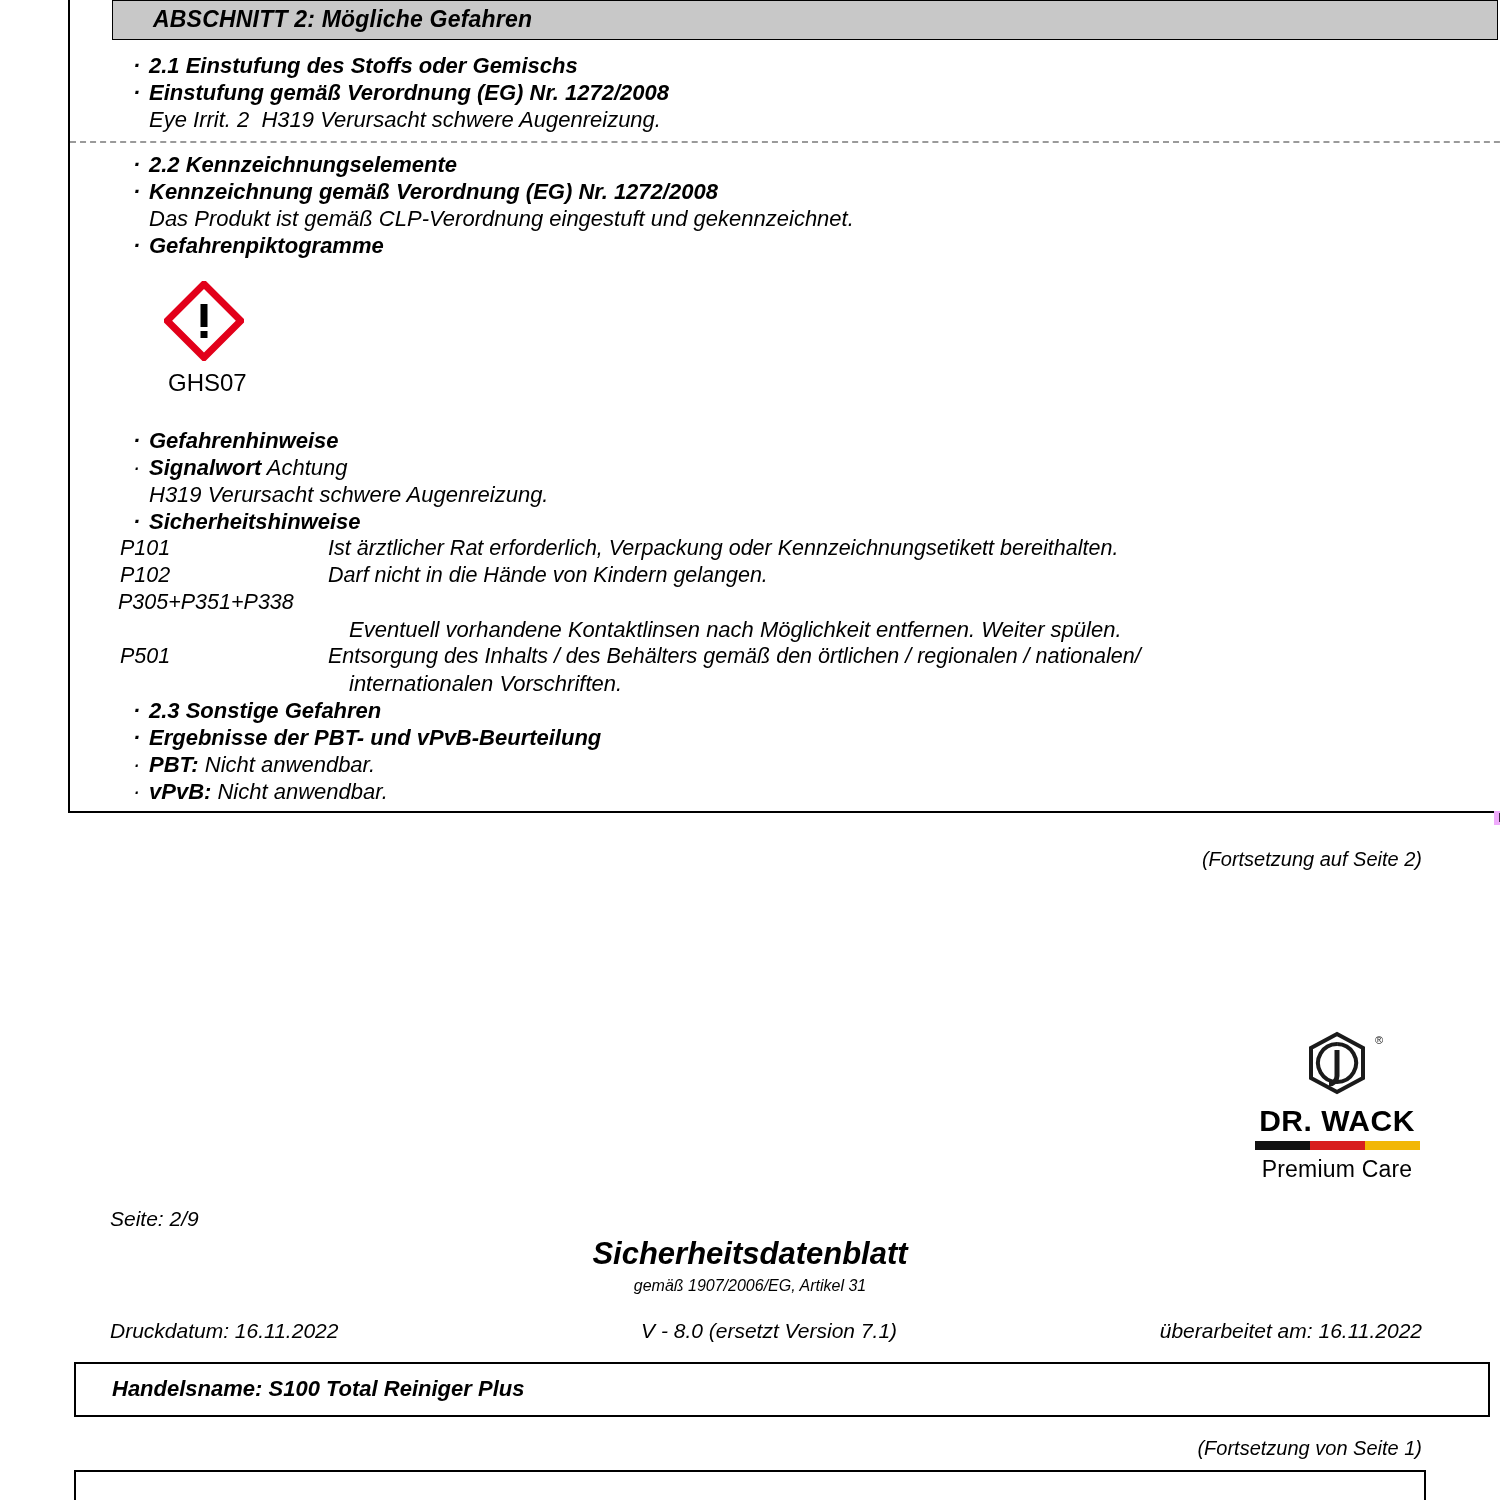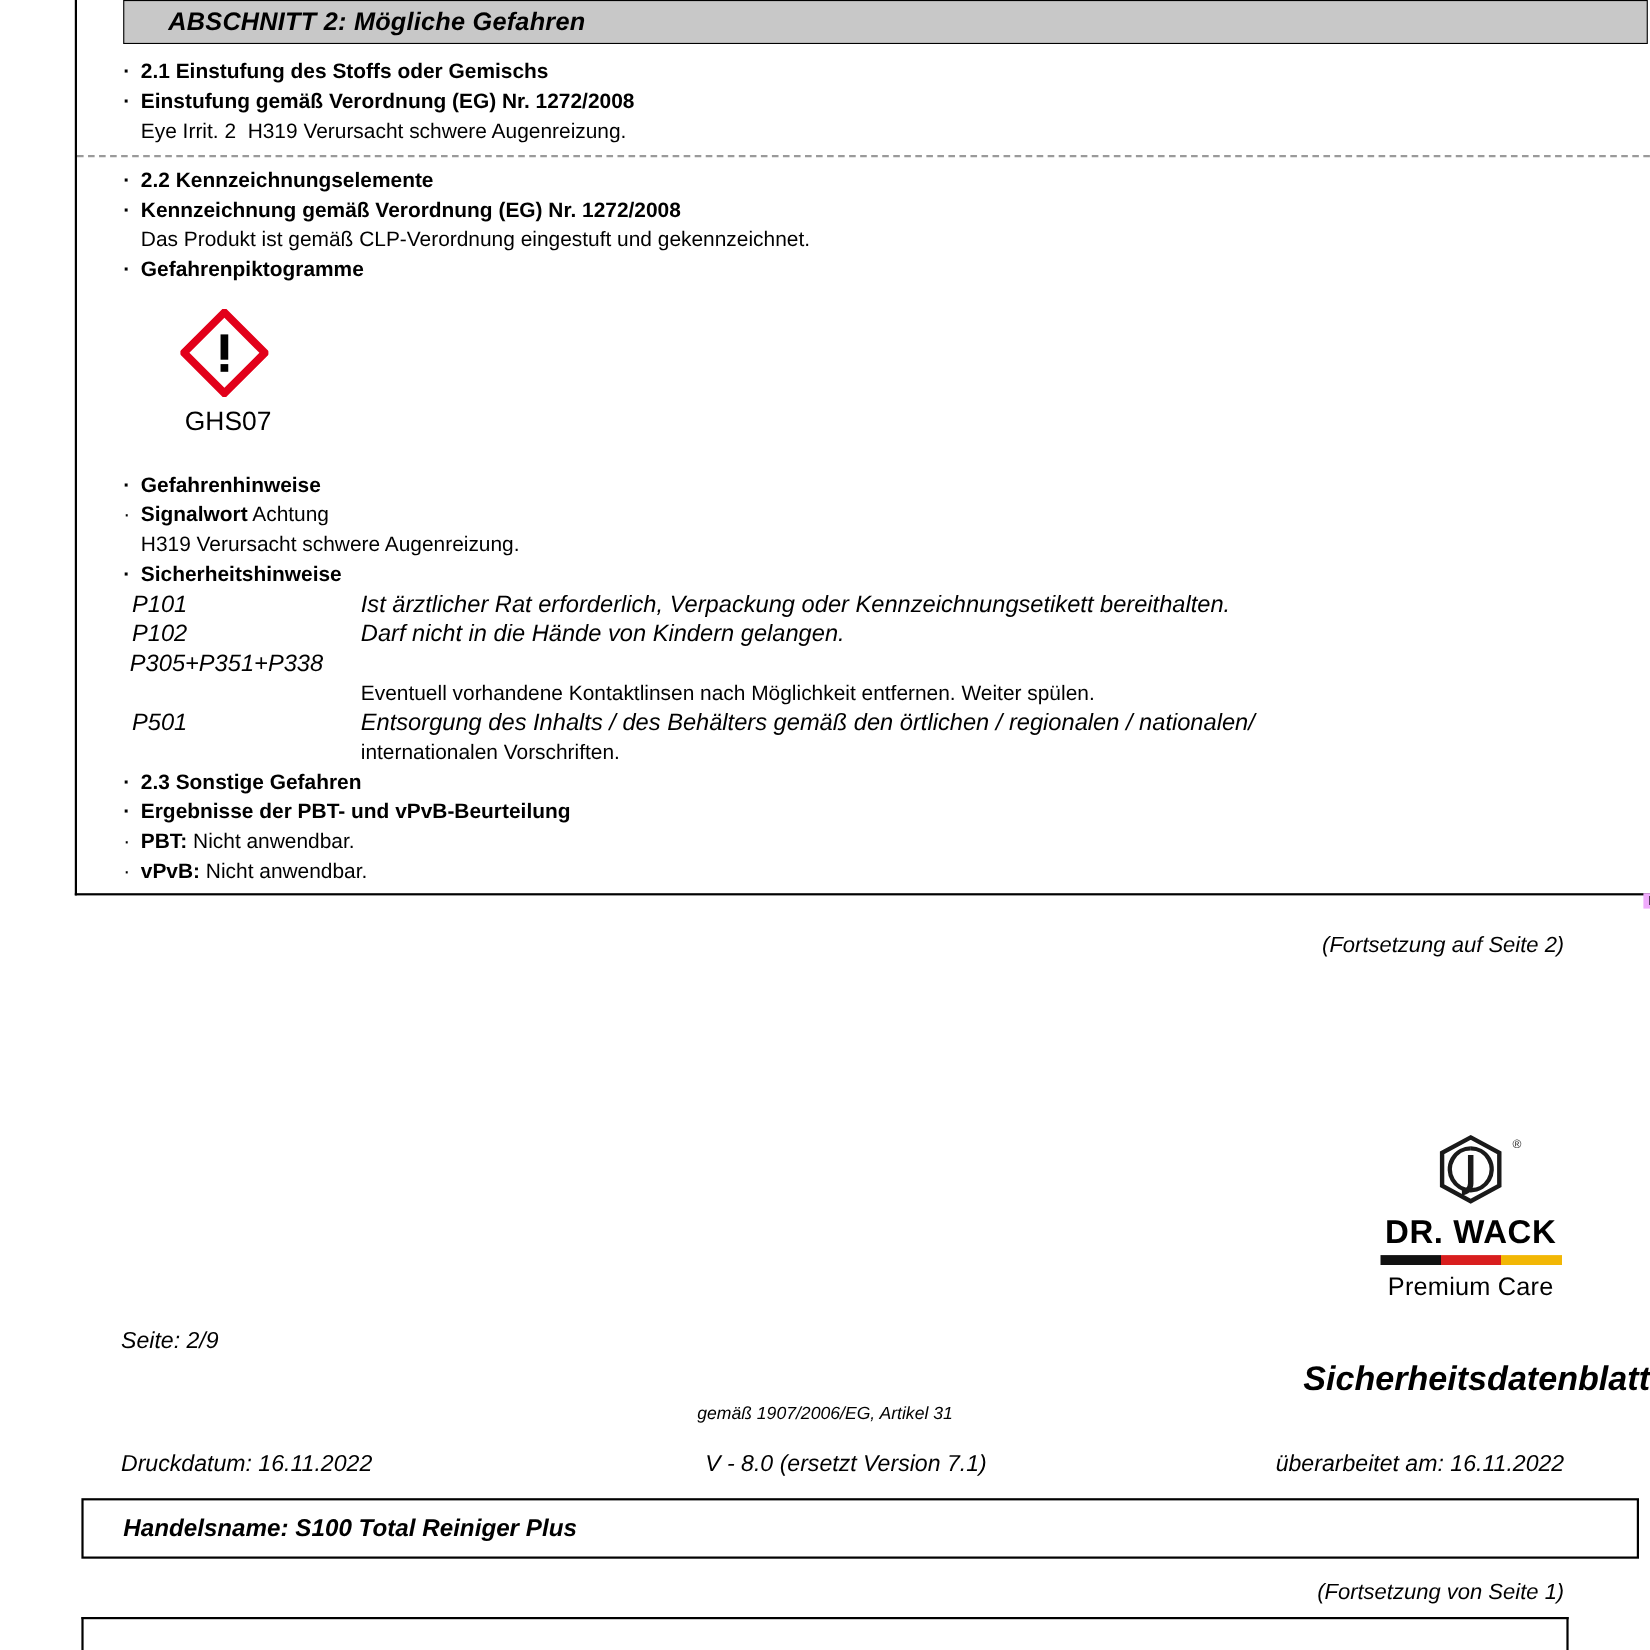--- a/index.html
+++ b/index.html
@@ -38,23 +38,25 @@
     font-weight: bold;
     font-size: 23px;
     letter-spacing: .2px;
   }
 
   .body-block {
     padding: 12px 46px 0 42px;
   }
 
   .ln {
-    font-size: 19px;
+    font-size: 22px;
     line-height: 27px;
+    font-style: italic;
     white-space: pre-wrap;
+    margin-left: 21px;
   }
   .ln.b { font-weight: bold; }
   .bullet { display: inline-block; width: 16px; }
 
   .hr-dashed {
     border-top: 2px dashed #9a9a9a;
     margin: 8px -46px 8px -42px;
   }
 
   
@@ -135,21 +137,21 @@
     top: 1207px;
     font-size: 21px;
     font-style: italic;
   }
 
   .doc-title {
     position: absolute;
     left: 0;
     right: 0;
     top: 1236px;
-    text-align: right;
+    text-align: center;
     font-size: 31px;
     font-weight: bold;
     font-style: italic;
   }
   .doc-subtitle {
     position: absolute;
     left: 0;
     right: 0;
     top: 1277px;
     text-align: center;

